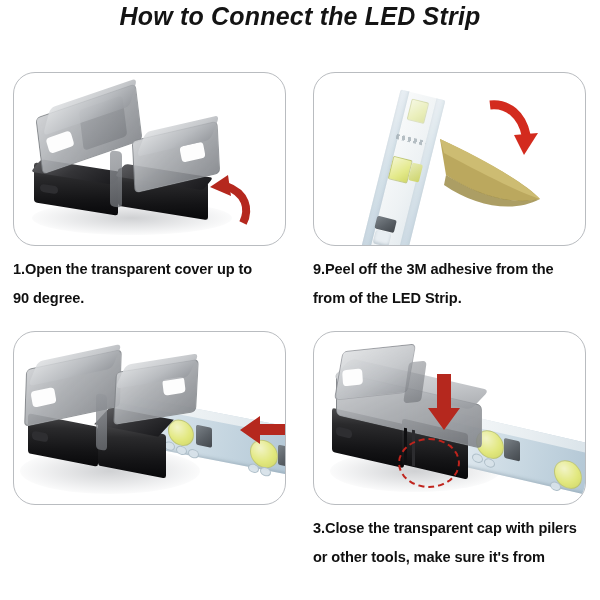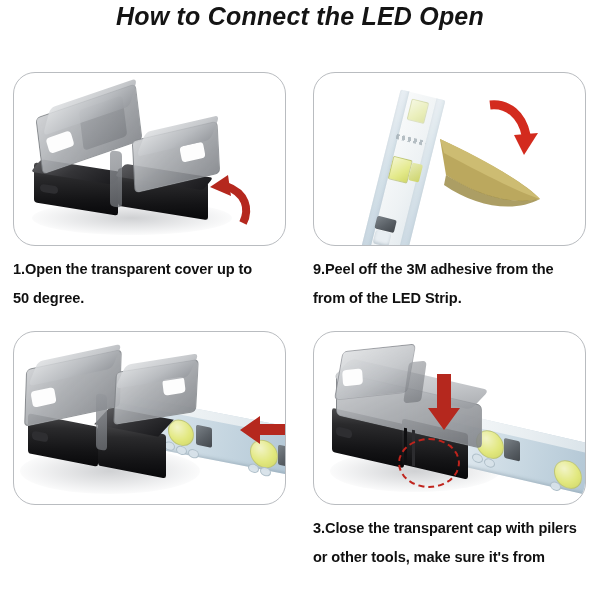--- a/index.html
+++ b/index.html
@@ -161,21 +161,21 @@
   
   .dash-ellipse {
     position: absolute;
     border: 2px dashed #c0241d;
     border-radius: 50%;
   }
 </style>
 </head>
 <body>
 
-<div id="page-title">How to Connect the LED Open</div>
+<div id="page-title">How to Connect the LED Strip</div>
 
 <div class="steps-grid">
 
   <div class="step col-left row-top">
     <div class="figure">
       <div class="scene">
 
         <div class="shadow" style="left:18px; top:128px; width:200px; height:34px;"></div>
 
         <div class="base-blk" style="left:20px; top:96px; width:84px; height:40px; transform: skewY(9deg);"></div>
@@ -201,21 +201,21 @@
 
         <svg class="arrow-svg" style="left:186px; top:100px;" width="58" height="58" viewBox="0 0 58 58">
           <path d="M43 50 C 50 36, 46 20, 26 13" fill="none" stroke="#B5281E" stroke-width="8" stroke-linecap="butt"></path>
           <path d="M28 2 L 10 14 L 31 23 Z" fill="#B5281E"></path>
         </svg>
 
       </div>
     </div>
     <div class="caption">
       <span class="ln">1.Open the transparent cover up to</span>
-      <span class="ln">50 degree.</span>
+      <span class="ln">90 degree.</span>
     </div>
   </div>
 
   <div class="step col-right row-top">
     <div class="figure">
       <div class="scene">
 
         <svg class="arrow-svg" style="left:108px; top:60px;" width="130" height="115" viewBox="0 0 130 115">
           <path d="M18 6 C 60 26, 104 50, 118 66 C 96 72, 60 66, 24 42 Z" fill="#BBA85E"></path>
           <path d="M18 6 C 58 24, 100 48, 118 66 C 104 62, 66 44, 22 20 Z" fill="#CDBC72"></path>

